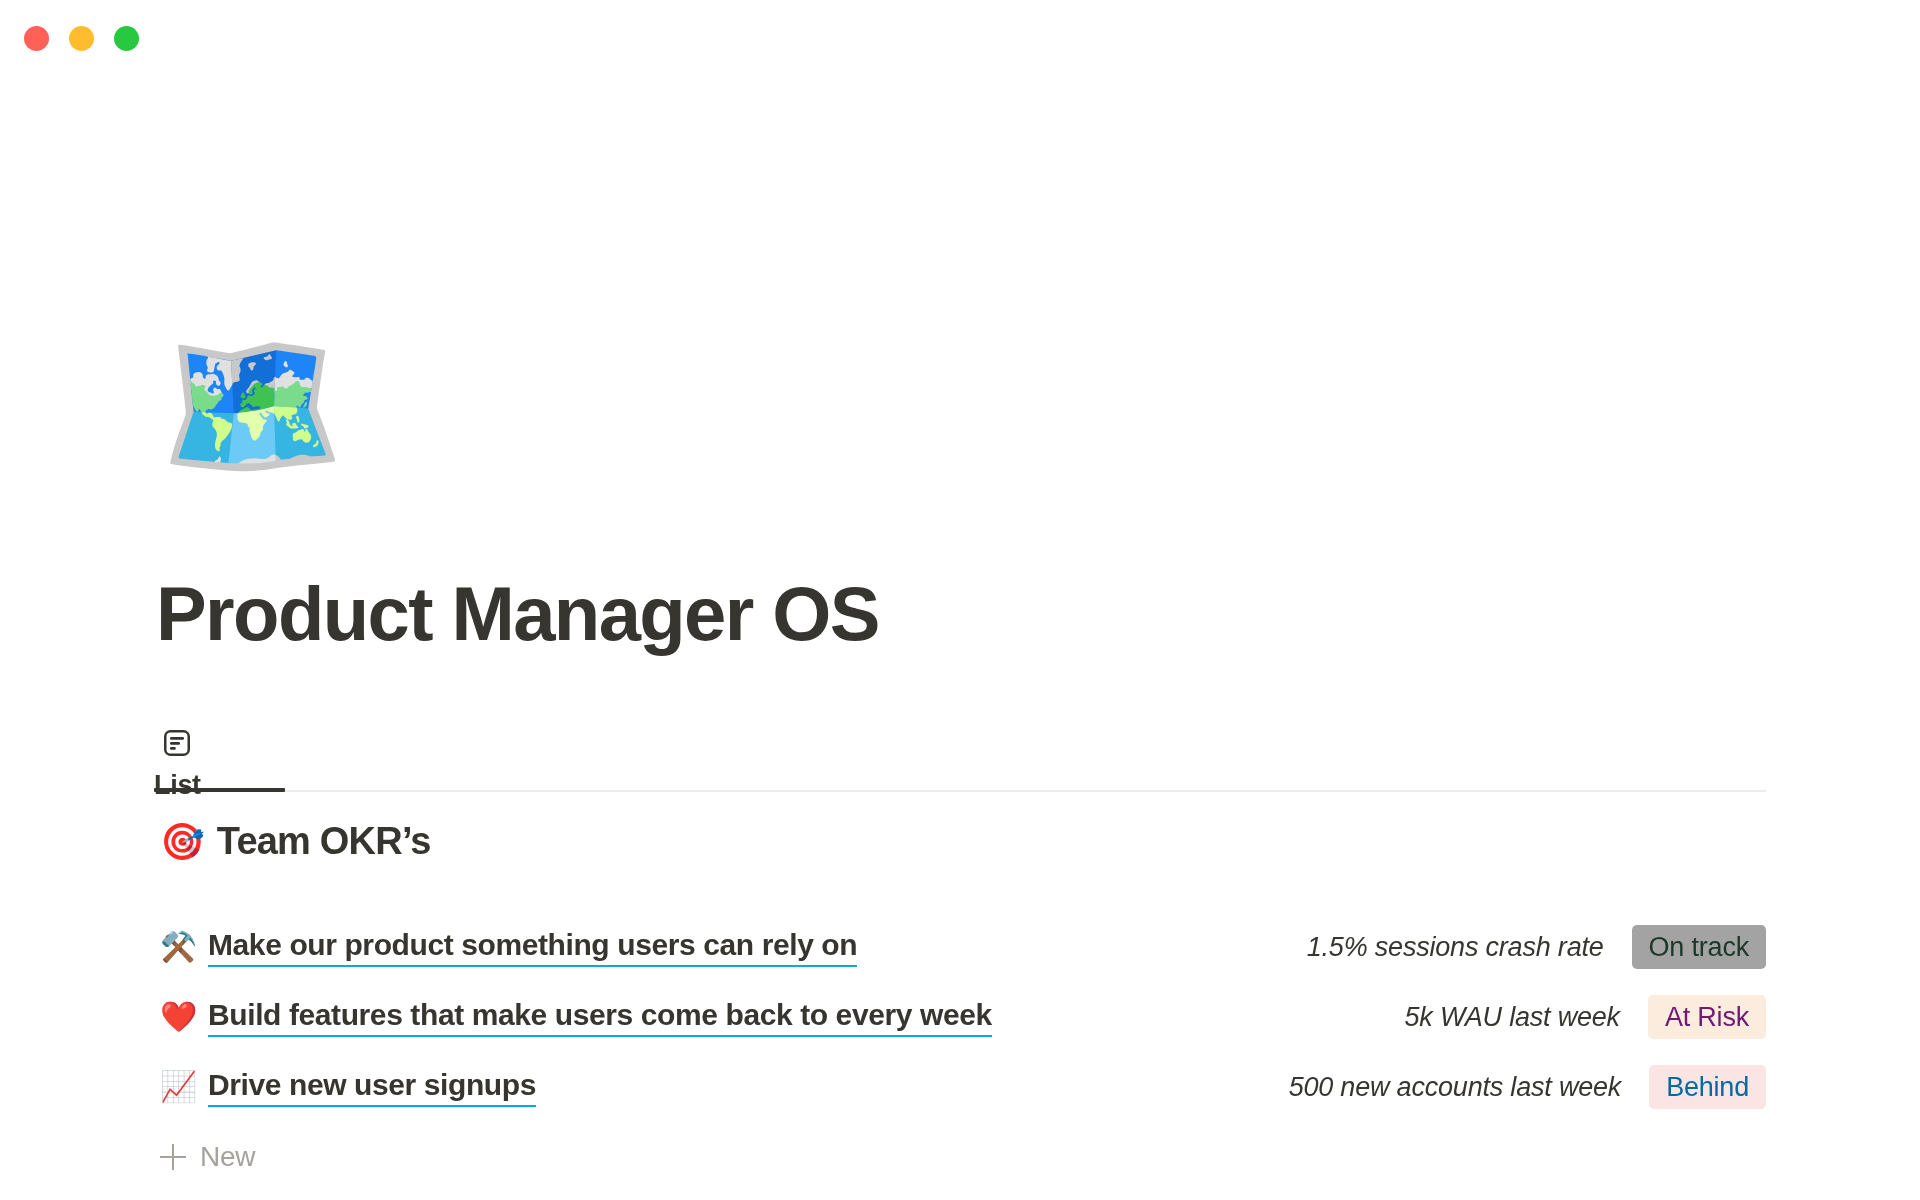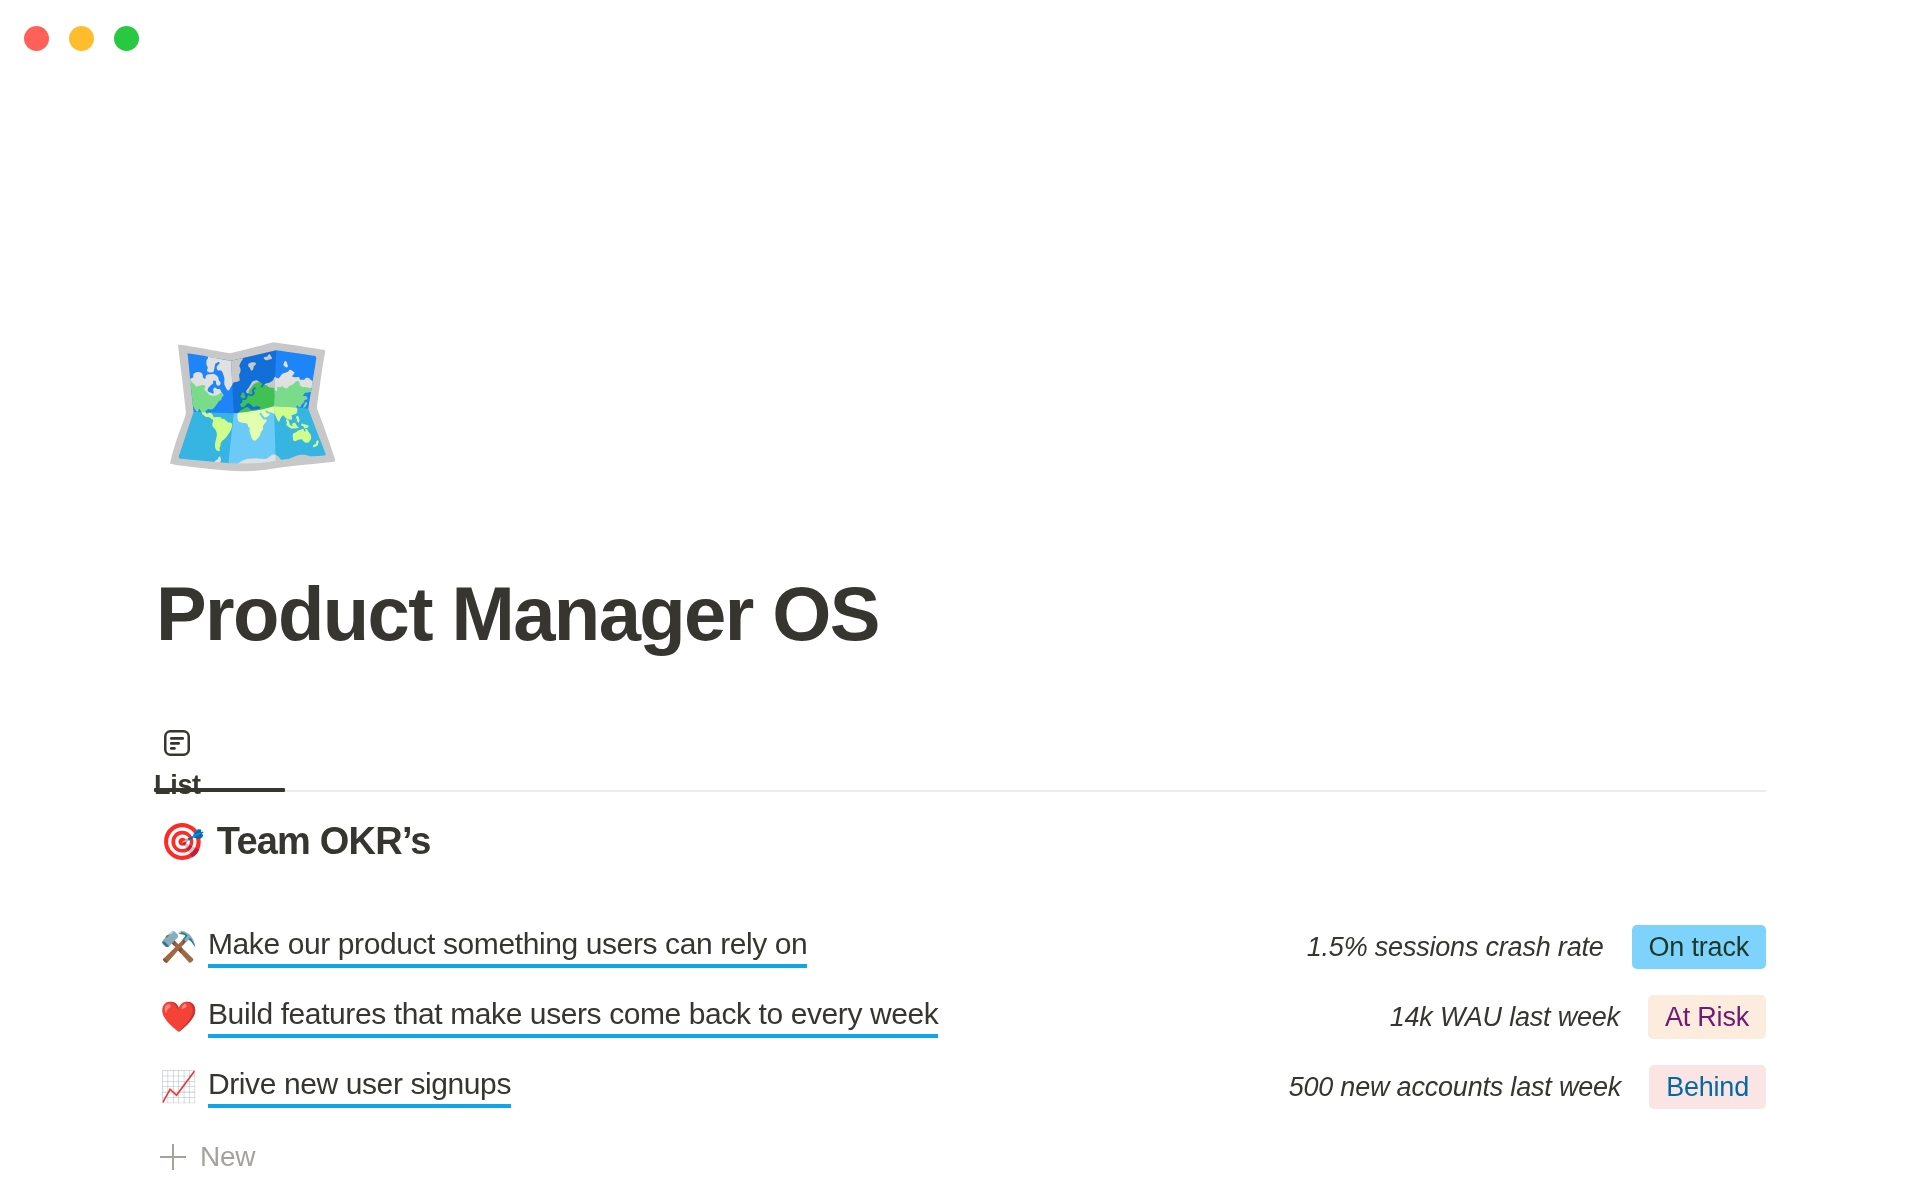--- a/index.html
+++ b/index.html
@@ -167,24 +167,24 @@
   }
   .row-emoji {
     font-size: 30px;
     line-height: 1;
     width: 36px;
     text-align: center;
     flex: 0 0 36px;
   }
   .row-title {
     font-size: 30px;
-    font-weight: 400;
+    font-weight: 700;
     color: #37352f;
     letter-spacing: -0.4px;
-    border-bottom: 4px solid #0ea5e9;
+    border-bottom: 2px solid #0ea5e9;
     padding-bottom: 3px;
     white-space: nowrap;
   }
   .row-right {
     margin-left: auto;
     display: flex;
     align-items: center;
     gap: 28px;
     flex: 0 0 auto;
   }
@@ -201,21 +201,21 @@
     align-items: center;
     justify-content: center;
     height: 44px;
     padding: 0 17px;
     border-radius: 5px;
     font-size: 27px;
     letter-spacing: -0.2px;
     white-space: nowrap;
     min-width: 0;
   }
-  .badge-green  { background: #7dd3fc; color: #1c3829; }
+  .badge-green  { background: #a3a3a3; color: #1c3829; }
   .badge-amber  { background: #fbecdd; color: #701a75; }
   .badge-red    { background: #fbe4e4; color: #0369a1; }
 
   
   .new-row {
     position: absolute;
     left: 160px;
     top: 1134px;
     display: flex;
     align-items: center;
@@ -299,21 +299,21 @@
         <span class="status-badge badge-green">On track</span>
       </div>
     </div>
 
     <div class="list-row">
       <div class="row-left">
         <span class="row-emoji">❤️</span>
         <span class="row-title">Build features that make users come back to every week</span>
       </div>
       <div class="row-right">
-        <span class="row-metric">14k WAU last week</span>
+        <span class="row-metric">5k WAU last week</span>
         <span class="status-badge badge-amber">At Risk</span>
       </div>
     </div>
 
     <div class="list-row">
       <div class="row-left">
         <span class="row-emoji">📈</span>
         <span class="row-title">Drive new user signups</span>
       </div>
       <div class="row-right">

